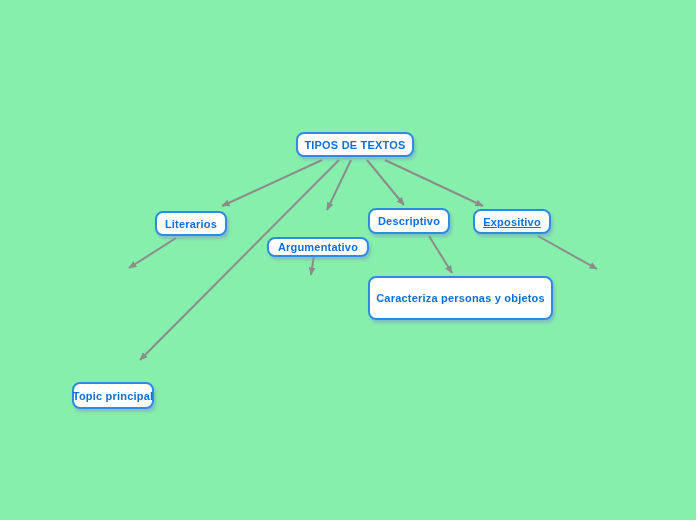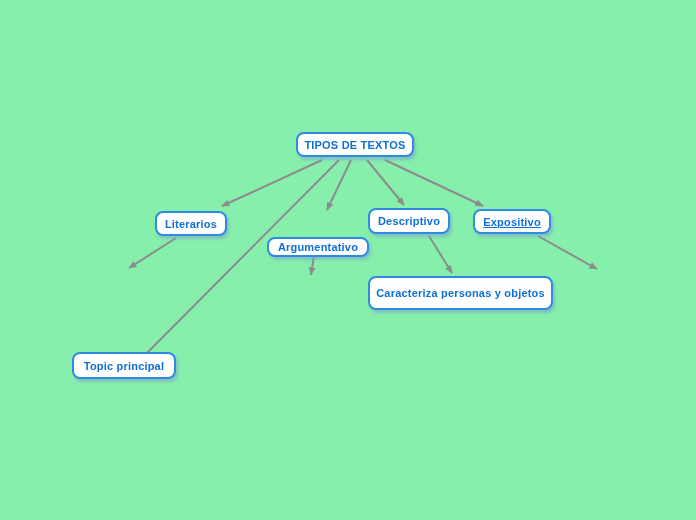--- a/index.html
+++ b/index.html
@@ -44,23 +44,23 @@
     cursor: default;
   }
   
   .n-root          { left: 296px; top: 132px; width: 118px; height: 25px; }
   .n-literarios    { left: 155px; top: 211px; width:  72px; height: 25px; }
   .n-argumentativo { left: 267px; top: 213px; width: 102px; height: 20px; margin-top: 24px; }
   .n-descriptivo   { left: 368px; top: 208px; width:  82px; height: 26px; }
   .n-expositivo    { left: 473px; top: 209px; width:  78px; height: 25px; text-decoration: underline; }
   .n-elementos     { left:  14px; top: 271px; width: 184px; height: 27px; }
   .n-convencimiento{ left: 253px; top: 278px; width: 107px; height: 27px; }
-  .n-caracteriza   { left: 368px; top: 276px; width: 185px; height: 34px; }
+  .n-caracteriza   { left: 368px; top: 276px; width: 185px; height: 44px; }
   .n-demuestra     { left: 563px; top: 272px; width: 120px; height: 27px; }
-  .n-topic         { left:  72px; top: 352px; width: 104px; height: 27px; justify-content: center; }
+  .n-topic         { left:  72px; top: 382px; width: 82px; height: 27px; justify-content: center; }
 </style>
 </head>
 <body>
 
 <div id="canvas">
 
   <svg id="edges" viewBox="0 0 696 520" xmlns="http://www.w3.org/2000/svg">
     <defs>
       <marker id="arrow" markerWidth="9" markerHeight="8" refX="7.5" refY="3.5" orient="auto" markerUnits="userSpaceOnUse">
         <path d="M0,0 L8,3.5 L0,7 Z" fill="#8c8c8c"></path>

